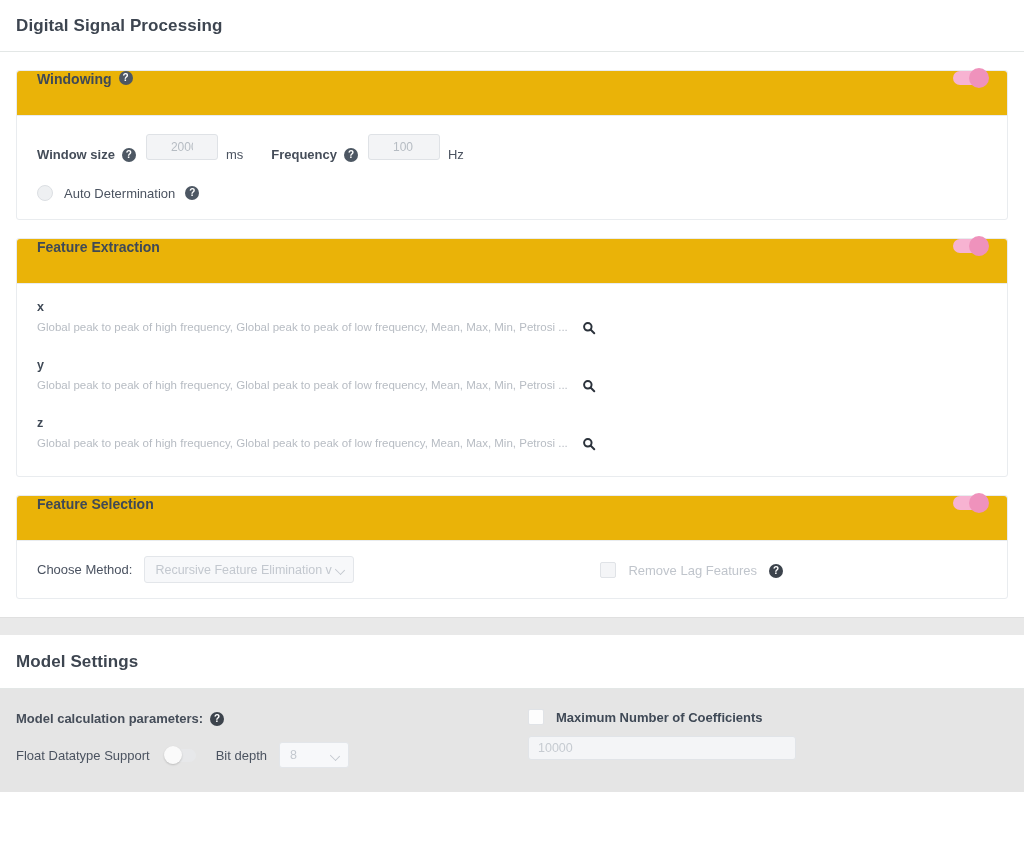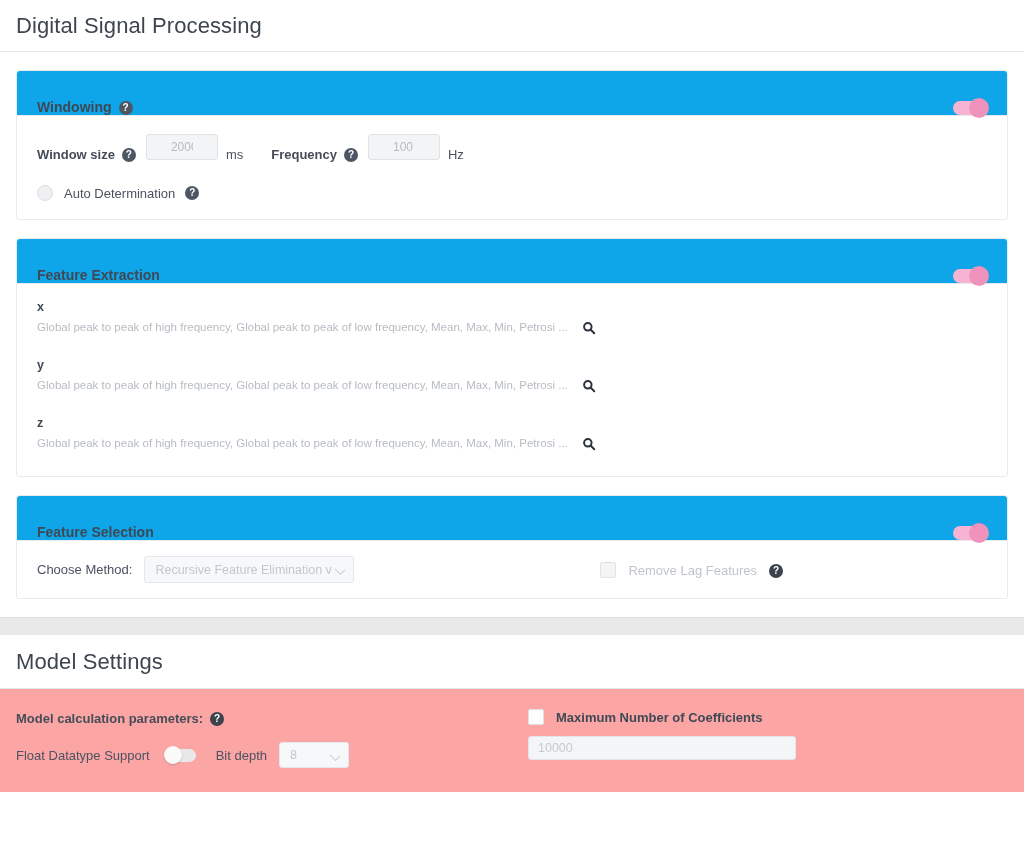--- a/index.html
+++ b/index.html
@@ -9,30 +9,30 @@
     background:#ffffff;
     color:#4a5260;
     width:1024px; height:859px;
     overflow:hidden;
   }
   
   .page-header {
     height:52px; display:flex; align-items:center;
     padding:0 16px; border-bottom:1px solid #e3e7e6; background:#fff;
   }
-  .page-title { font-size:22px; font-weight:400; color:#3d4550; letter-spacing:.1px; }
+  .page-title { font-size:17px; font-weight:700; color:#3d4550; letter-spacing:.1px; }
 
   
   .card {
     margin:18px 16px 0 16px;
     border:1px solid #e9ecef; border-radius:3px; background:#fff;
   }
   .card-header {
-    background:#0ea5e9; height:45px;
-    display:flex; align-items:flex-end; padding:0 20px;
+    background:#eab308; height:45px;
+    display:flex; align-items:flex-start; padding:0 20px;
     border-bottom:1px solid #e9ecef; border-radius:3px 3px 0 0;
   }
   .card-title { font-size:14px; font-weight:600; color:#3f4956; }
 
   
   .help {
     display:inline-flex; align-items:center; justify-content:center;
     width:14px; height:14px; border-radius:50%;
     background:#4d5763; color:#ffffff;
     font-size:10px; font-weight:700; line-height:1;
@@ -103,21 +103,21 @@
   .fs-label { color:#4a5260; }
   .fs-select { margin-left:12px; width:210px; }
   .fs-right { display:flex; align-items:flex-end; margin-left:246px; color:#c0c5cc; font-size:13px; }
 
   
   .panel1 { padding-bottom:18px; background:#fff; }
   .gray-band { height:18px; background:#e9e9e9; border-top:1px solid #e0e0e0; }
 
   
   .ms-header { height:54px; display:flex; align-items:center; padding:0 16px; border-bottom:1px solid #e3e7e6; background:#fff; }
-  .ms-body { display:flex; padding:16px 16px 0 16px; min-height:103px; background:#fca5a5; }
+  .ms-body { display:flex; padding:16px 16px 0 16px; min-height:103px; background:#e5e5e5; }
   .ms-left { flex:0 0 496px; }
   .calc-row { display:flex; align-items:center; margin:6px 0 16px 0; }
   .float-row { display:flex; align-items:center; font-size:13px; color:#4b5360; }
   .float-row .toggle { margin:0 0 0 16px; }
   .bitdepth-label { margin-left:20px; margin-right:12px; }
   .bd-select { width:70px; height:26px; }
   .ms-right { flex:0 0 268px; margin-left:16px; padding-top:4px; }
   .coeff-row { display:flex; align-items:center; margin-bottom:11px; }
   .coeff-label { font-size:13px; font-weight:700; color:#3f4956; }
   input.wide-input {

